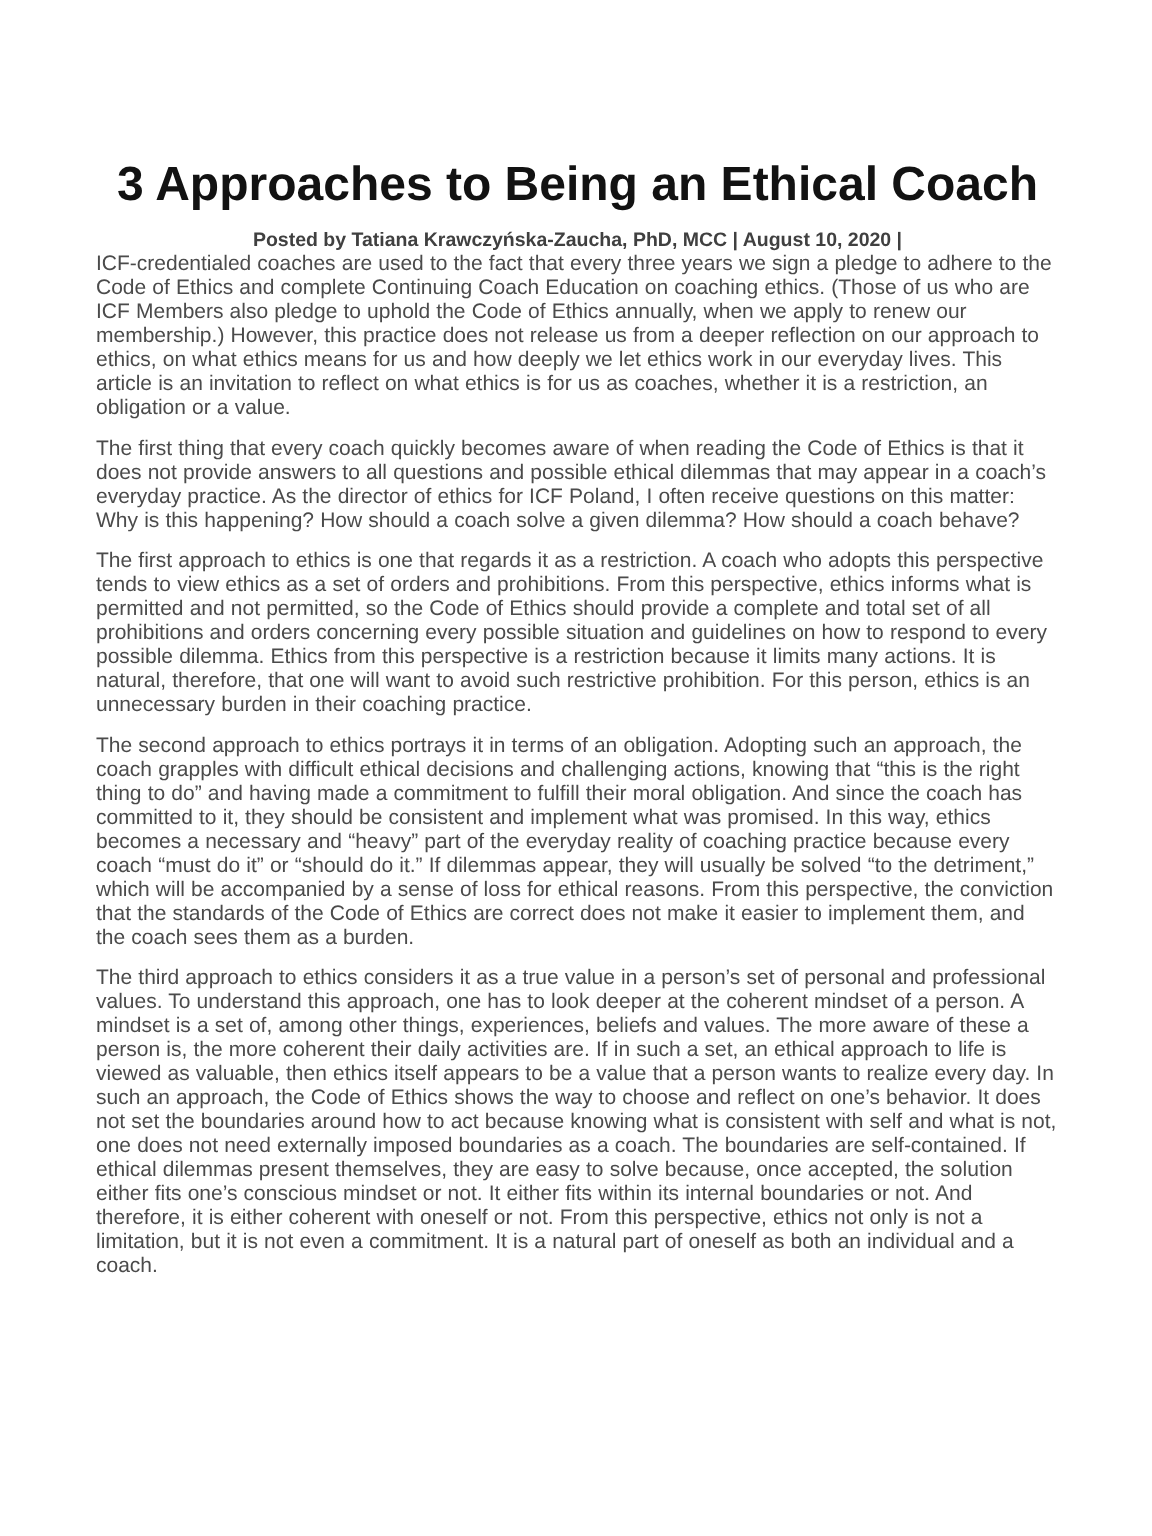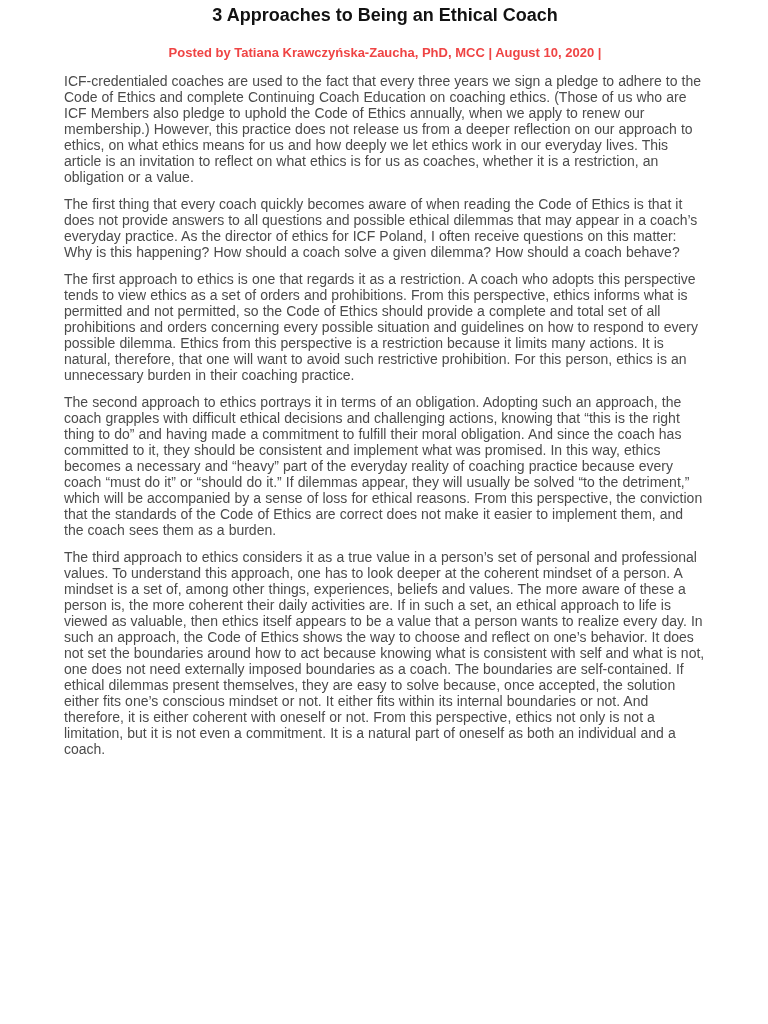--- a/index.html
+++ b/index.html
@@ -12,36 +12,36 @@
     width: 768px;
     height: 1024px;
     box-sizing: border-box;
     background: #ffffff;
     padding: 0 62px 0 64px;
     font-family: "Liberation Sans", sans-serif;
     overflow: hidden;
   }
   .title {
     margin: 0;
+    padding-top: 107px;
     text-align: center;
-    font-size: 18px;
+    font-size: 32px;
     line-height: 30px;
     font-weight: 700;
     color: #121212;
   }
   .byline {
     margin-top: 15px;
     text-align: center;
     font-size: 13px;
     line-height: 15px;
     font-weight: 700;
-    color: #ef4444;
+    color: #404040;
   }
   .content {
-    margin-top: 13px;
   }
   .content p {
     margin: 0 0 11px 0;
     font-size: 14px;
     line-height: 16px;
     color: #4b4b4b;
     text-align: left;
     word-spacing: 0.2px;
   }
 </style>

